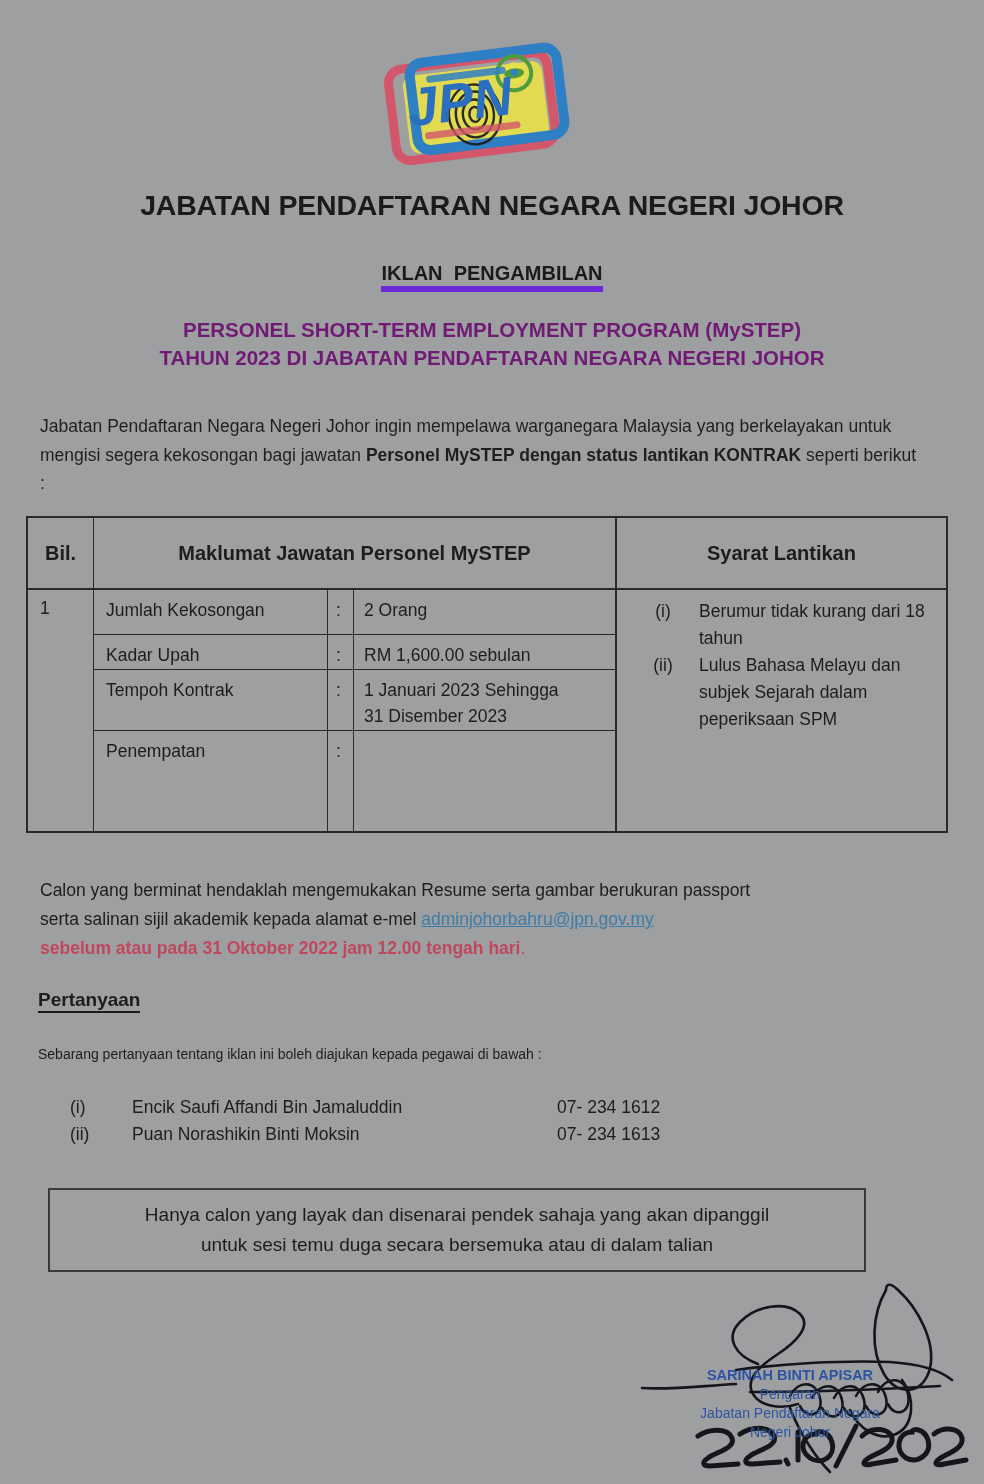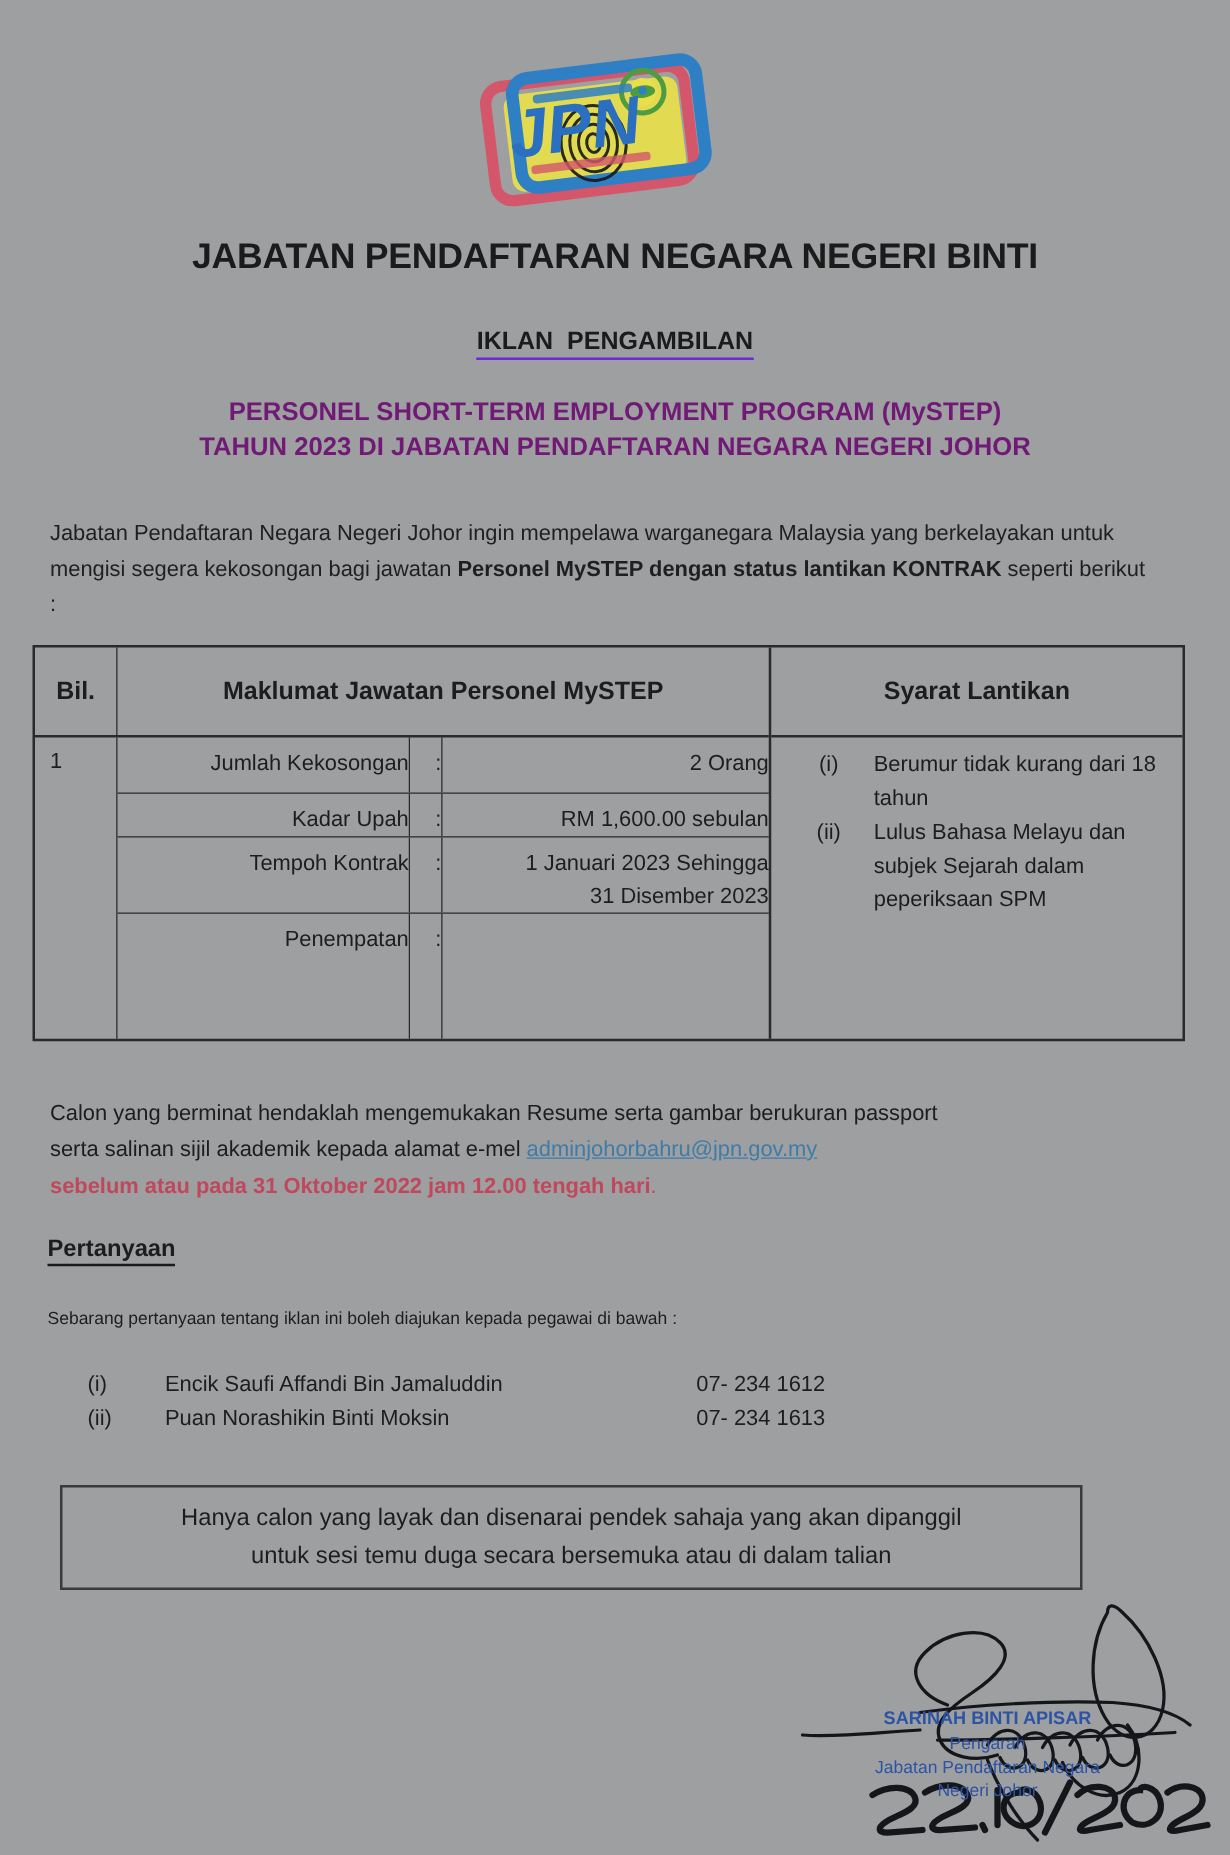--- a/index.html
+++ b/index.html
@@ -49,21 +49,21 @@
     position: absolute;
     left: 0;
     top: 262px;
     width: 984px;
     text-align: center;
     font-size: 20px;
     font-weight: bold;
     color: #1b1b1b;
   }
   .iklan span {
-    border-bottom: 2px solid #6d28d9;
+    border-bottom: 6px solid #6d28d9;
     padding-bottom: 2px;
     white-space: pre;
   }
   .subtitle {
     position: absolute;
     left: 0;
     top: 316px;
     width: 984px;
     text-align: center;
     font-size: 20.5px;
@@ -140,21 +140,21 @@
   }
 
   .body-left { display: flex; }
   .col-bil {
     width: 66px;
     border-right: 1px solid #2a2a2a;
     box-sizing: border-box;
     padding: 8px 0 0 12px;
     font-size: 17.5px;
   }
-  .col-rows { flex: 1; text-align: right; }
+  .col-rows { flex: 1; }
 
   .trow { display: flex; border-bottom: 1px solid #2a2a2a; }
   .trow:last-child { border-bottom: none; }
   .tc-label {
     width: 234px;
     box-sizing: border-box;
     padding: 7px 0 7px 12px;
     font-size: 17.5px;
     line-height: 26px;
     border-right: 1px solid #2a2a2a;
@@ -305,21 +305,21 @@
         </g>
         <g fill="#2a6fc0" font-family="'Liberation Sans', sans-serif" font-size="54" font-weight="bold" font-style="italic">
           <text x="30" y="76">JPN</text>
         </g>
         <rect x="52" y="28" width="80" height="7" rx="3" fill="#2f7fc4" opacity="0.85"></rect>
         <rect x="44" y="84" width="96" height="7" rx="3" fill="#d4566b" opacity="0.8"></rect>
       </g>
     </svg>
   </div>
 
-  <div class="org-title">JABATAN PENDAFTARAN NEGARA NEGERI BINTI</div>
+  <div class="org-title">JABATAN PENDAFTARAN NEGARA NEGERI JOHOR</div>
 
   <div class="iklan">
     <span>IKLAN  PENGAMBILAN</span>
   </div>
 
   <div class="subtitle">
     <div>PERSONEL SHORT-TERM EMPLOYMENT PROGRAM (MySTEP)</div>
     <div>TAHUN 2023 DI JABATAN PENDAFTARAN NEGARA NEGERI JOHOR</div>
   </div>
 

